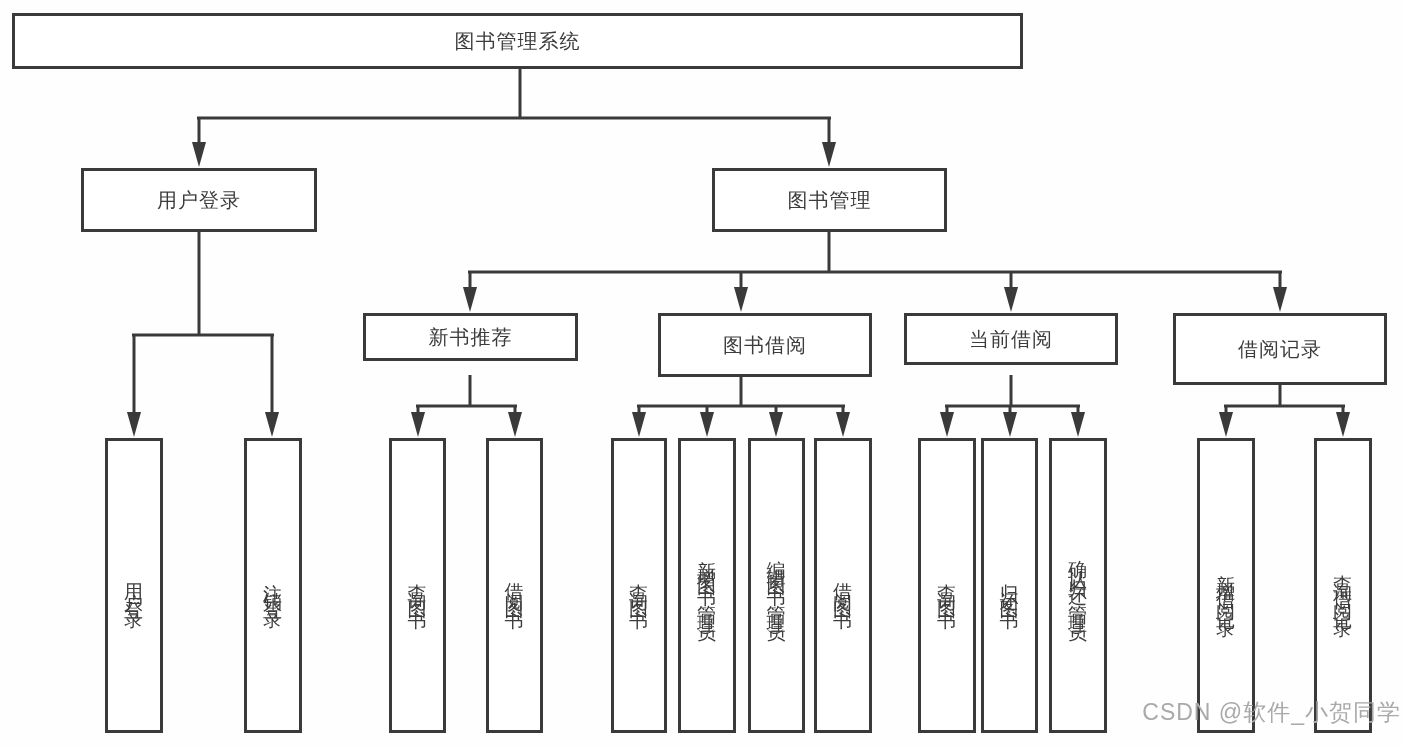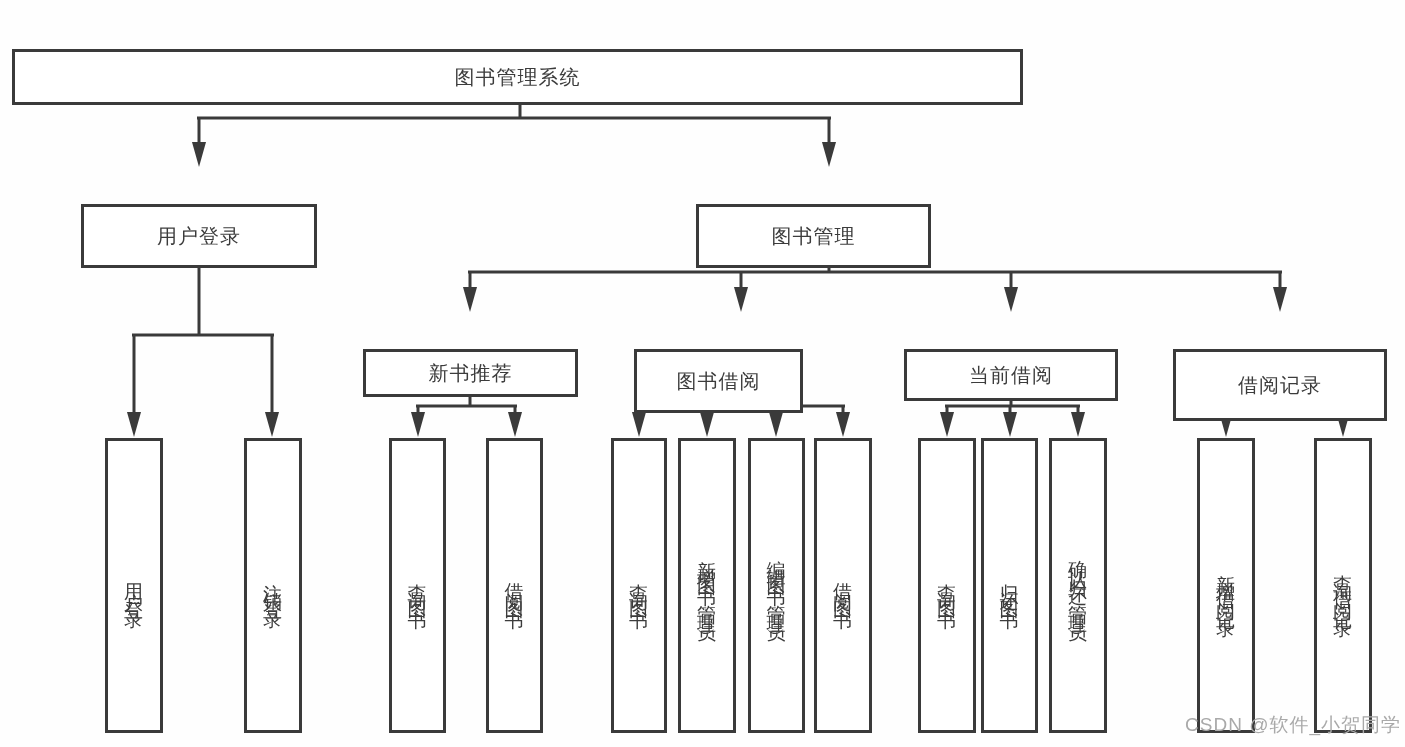--- a/index.html
+++ b/index.html
@@ -19,31 +19,31 @@
   svg.connectors{position:absolute;left:0;top:0;}
   svg.connectors line{stroke:var(--line-color);stroke-width:3;}
   svg.connectors polygon{fill:var(--line-color);}
   .box{
     position:absolute;box-sizing:border-box;
     background:#ffffff;
     border:3px solid var(--line-color);
     display:flex;align-items:center;justify-content:center;
     color:var(--text-color);
   }
-  .hbox{font-size:20px;letter-spacing:1px;white-space:nowrap;margin-top:36px;}
+  .hbox{font-size:20px;letter-spacing:1px;white-space:nowrap;}
   .vbox .vtext{
     writing-mode:vertical-rl;
     text-orientation:mixed;
     font-size:19px;
     letter-spacing:9px;
     line-height:1;
   }
   .watermark{
-    position:absolute;top:712px;right:4px;
-    font-size:19px;color:var(--wm-color);
+    position:absolute;top:697px;right:4px;
+    font-size:23px;color:var(--wm-color);
     letter-spacing:1px;white-space:nowrap;
   }
 </style>
 </head>
 <body>
 
 <div class="stage">
 
   <svg class="connectors" width="1405" height="747" viewBox="0 0 1405 747">
 
@@ -121,28 +121,28 @@
     </g>
   </svg>
 
   <div class="box hbox" style="left:12px;top:13px;width:1011px;height:56px;">
     <span>图书管理系统</span>
   </div>
 
   <div class="box hbox" style="left:81px;top:168px;width:236px;height:64px;">
     <span>用户登录</span>
   </div>
-  <div class="box hbox" style="left:696px;top:168px;width:235px;height:64px;">
+  <div class="box hbox" style="left:712px;top:168px;width:235px;height:64px;">
     <span>图书管理</span>
   </div>
 
   <div class="box hbox" style="left:363px;top:313px;width:215px;height:48px;">
     <span>新书推荐</span>
   </div>
-  <div class="box hbox" style="left:634px;top:313px;width:169px;height:64px;">
+  <div class="box hbox" style="left:658px;top:313px;width:214px;height:64px;">
     <span>图书借阅</span>
   </div>
   <div class="box hbox" style="left:904px;top:313px;width:214px;height:52px;">
     <span>当前借阅</span>
   </div>
   <div class="box hbox" style="left:1173px;top:313px;width:214px;height:72px;">
     <span>借阅记录</span>
   </div>
 
   <div class="box vbox" style="left:105px;top:438px;width:58px;height:295px;">

